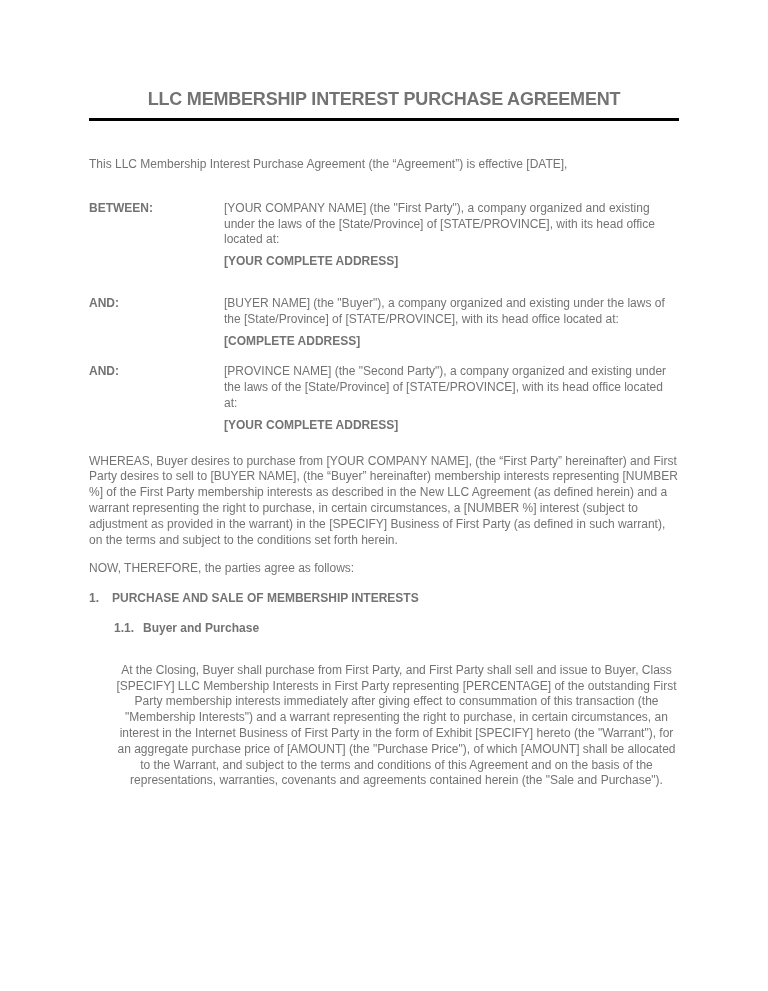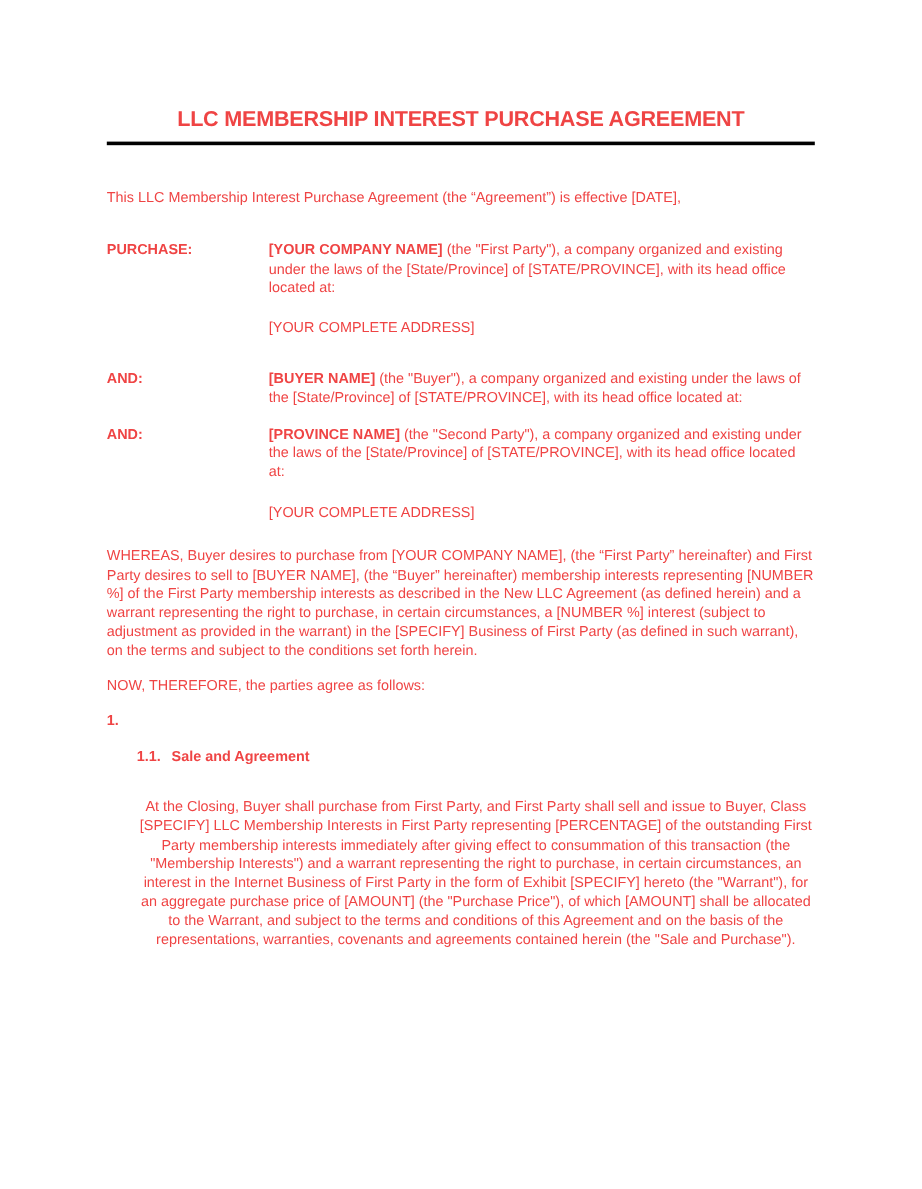--- a/index.html
+++ b/index.html
@@ -5,21 +5,21 @@
   html, body {
     margin: 0;
     padding: 0;
     background: #ffffff;
   }
   .page {
     position: relative;
     width: 768px;
     height: 801px;
     background: #ffffff;
-    color: #ef4444;
+    color: #737373;
     font-family: "Liberation Sans", "DejaVu Sans", sans-serif;
     font-size: 12px;
     line-height: 15.8px;
     box-sizing: border-box;
     overflow: hidden;
   }
   .content {
     position: absolute;
     left: 89px;
     right: 89px;
@@ -40,22 +40,22 @@
   }
   .intro { margin-top: 36px; }
   .parties { margin-top: 28px; }
   .party { display: flex; }
   .party-label {
     width: 135px;
     flex: 0 0 135px;
     font-weight: bold;
   }
   .party-body { flex: 1; }
-  .party-name { font-weight: bold; text-align: center; }
-  .party-address { margin-top: 18px; }
+  .party-name { font-weight: normal; text-align: center; }
+  .party-address { margin-top: 6px; font-weight: bold; }
   .gap-26 { margin-top: 26px; }
   .gap-15 { margin-top: 15px; }
   .whereas { margin-top: 20px; }
   .now-therefore { margin-top: 13px; }
   .h1-row {
     margin-top: 14px;
     display: flex;
     font-weight: bold;
   }
   .h1-num { width: 23px; flex: 0 0 23px; }
@@ -85,57 +85,59 @@
   <div class="content">
 
     <div class="doc-title">LLC MEMBERSHIP INTEREST PURCHASE AGREEMENT</div>
     <div class="title-rule"></div>
 
     <div class="intro">This LLC Membership Interest Purchase Agreement (the “Agreement”) is effective [DATE],</div>
 
     <div class="parties">
 
       <div class="party">
-        <div class="party-label">PURCHASE:</div>
+        <div class="party-label">BETWEEN:</div>
         <div class="party-body">
           <div><span class="party-name">[YOUR COMPANY NAME]</span><span> (the "First Party"), a company organized and existing under the laws of the [State/Province] of [STATE/PROVINCE], with its head office located at:</span></div>
           <div class="party-address">[YOUR COMPLETE ADDRESS]</div>
         </div>
       </div>
 
       <div class="party gap-26">
         <div class="party-label">AND:</div>
         <div class="party-body">
           <div><span class="party-name">[BUYER NAME]</span><span> (the "Buyer"), a company organized and existing under the laws of the [State/Province] of [STATE/PROVINCE], with its head office located at:</span></div>
+          <div class="party-address">[COMPLETE ADDRESS]</div>
         </div>
       </div>
 
       <div class="party gap-15">
         <div class="party-label">AND:</div>
         <div class="party-body">
           <div><span class="party-name">[PROVINCE NAME]</span><span> (the "Second Party"), a company organized and existing under the laws of the [State/Province] of [STATE/PROVINCE], with its head office located at:</span></div>
           <div class="party-address">[YOUR COMPLETE ADDRESS]</div>
         </div>
       </div>
 
     </div>
 
     <div class="whereas">WHEREAS, Buyer desires to purchase from [YOUR COMPANY NAME], (the “First Party” hereinafter) and First Party desires to sell to [BUYER NAME], (the “Buyer” hereinafter) membership interests representing [NUMBER %] of the First Party membership interests as described in the New LLC Agreement (as defined herein) and a warrant representing the right to purchase, in certain circumstances, a [NUMBER %] interest (subject to adjustment as provided in the warrant) in the [SPECIFY] Business of First Party (as defined in such warrant), on the terms and subject to the conditions set forth herein.</div>
 
     <div class="now-therefore">NOW, THEREFORE, the parties agree as follows:</div>
 
     <div class="h1-row">
       <span class="h1-num">1.</span>
+      <span>PURCHASE AND SALE OF MEMBERSHIP INTERESTS</span>
     </div>
 
     <div class="sub-indent">
 
       <div class="h2-row">
         <span class="h2-num">1.1.</span>
-        <span>Sale and Agreement</span>
+        <span>Buyer and Purchase</span>
       </div>
       <div class="sub-para">At the Closing, Buyer shall purchase from First Party, and First Party shall sell and issue to Buyer, Class [SPECIFY] LLC Membership Interests in First Party representing [PERCENTAGE] of the outstanding First Party membership interests immediately after giving effect to consummation of this transaction (the "Membership Interests") and a warrant representing the right to purchase, in certain circumstances, an interest in the Internet Business of First Party in the form of Exhibit [SPECIFY] hereto (the "Warrant"), for an aggregate purchase price of [AMOUNT] (the "Purchase Price"), of which [AMOUNT] shall be allocated to the Warrant, and subject to the terms and conditions of this Agreement and on the basis of the representations, warranties, covenants and agreements contained herein (the "Sale and Purchase").</div>
 
       <div class="h2-row">
         <span class="h2-num">1.2.</span>
         <span>Warrant</span>
       </div>
 
     </div>
 

